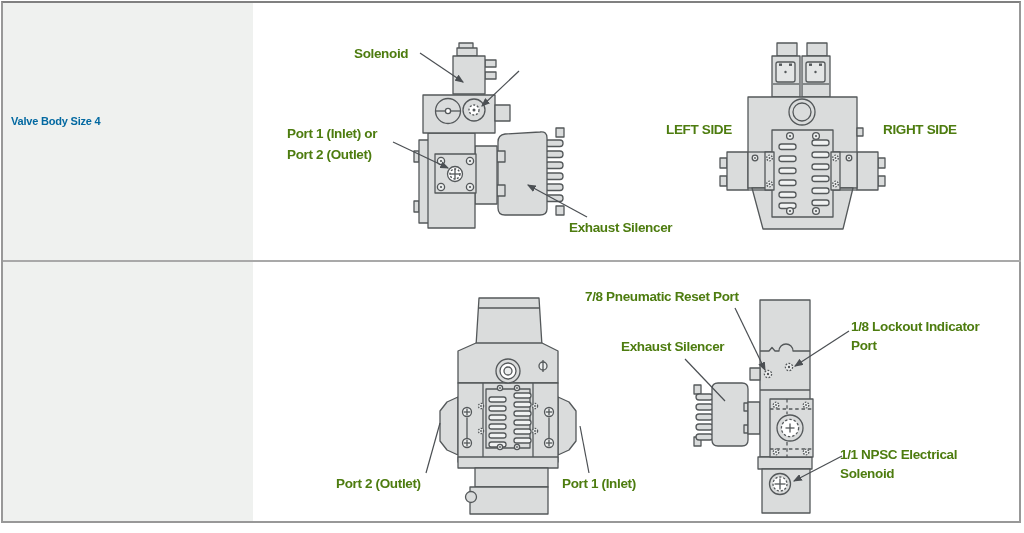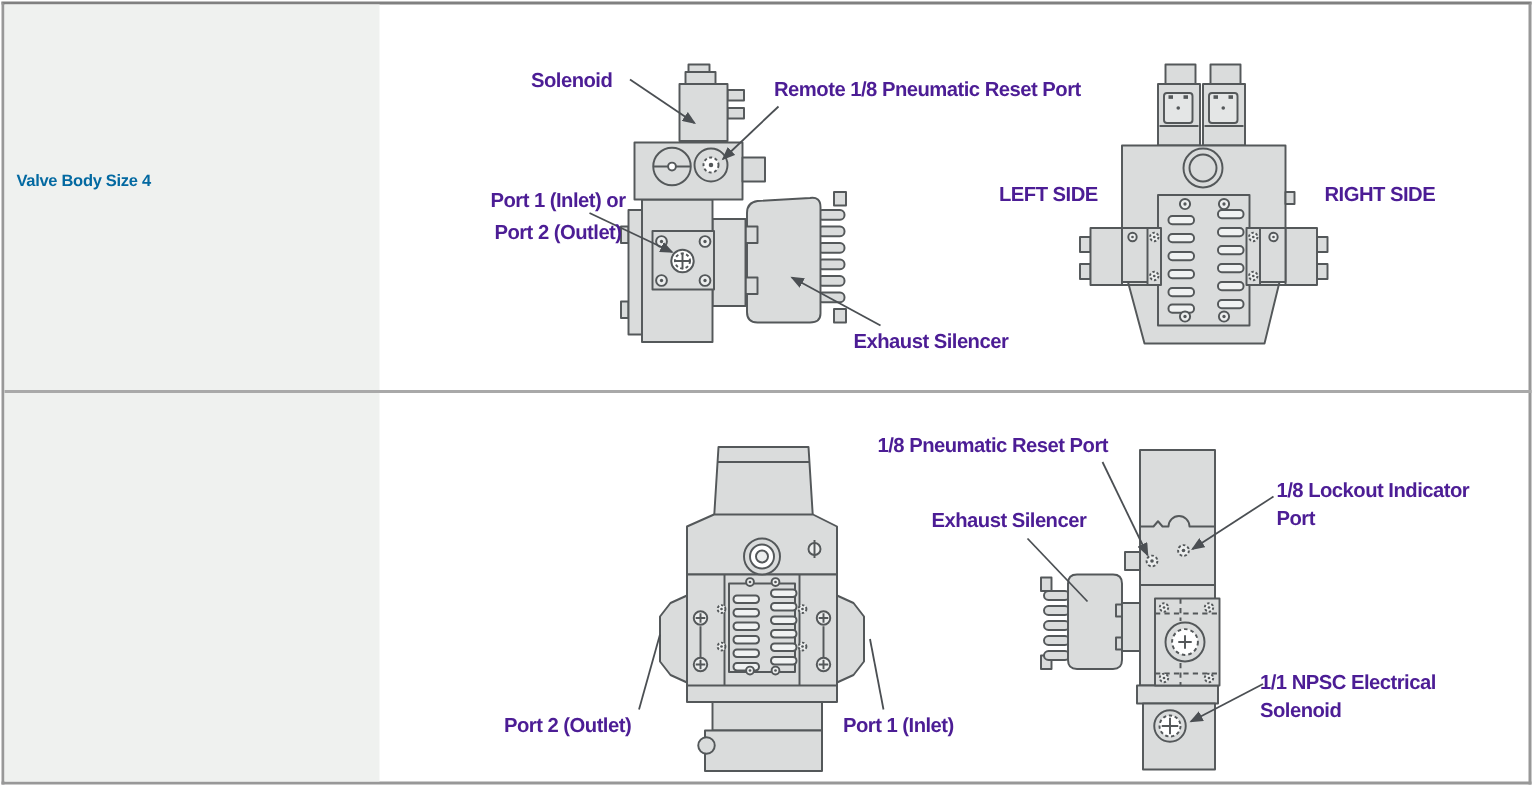--- a/index.html
+++ b/index.html
@@ -18,24 +18,24 @@
   }
   .divider {
     position:absolute; left:3px; top:260px; width:1018px; height:2px;
     background:#a9a9a9;
   }
   .row-header {
     position:absolute; font-size:11px; font-weight:bold; color:#0369a1;
     letter-spacing:-0.2px; white-space:nowrap;
   }
   .callout {
-    position:absolute; font-size:13.5px; font-weight:bold; color:#4c1d95;
+    position:absolute; font-size:13.5px; font-weight:bold; color:#4d7c0f;
     letter-spacing:-0.35px; white-space:nowrap; line-height:15px;
   }
-  .callout.center { text-align:center; line-height:21px;margin-left:34px; }
+  .callout.center { text-align:left; line-height:21px; }
   .callout.two { line-height:19px; }
   svg.part { position:absolute; }
   svg.leaders { position:absolute; left:0; top:0; pointer-events:none; }
 </style>
 </head>
 <body>
 
 <div class="stage">
 
   <div class="frame"></div>
@@ -341,34 +341,33 @@
       <line x1="685" y1="359" x2="725" y2="401"></line>
       <line x1="849" y1="331" x2="795" y2="366" marker-end="url(#arw)"></line>
       <line x1="426" y1="473" x2="440" y2="423"></line>
       <line x1="589" y1="473" x2="580" y2="426"></line>
       <line x1="842" y1="456" x2="794" y2="481" marker-end="url(#arw)"></line>
     </g>
   </svg>
 
   <div class="callout" style="left:354px; top:46px">Solenoid</div>
 
-  <div class="callout" style="left:516px; top:52px">Remote 1/8 Pneumatic Reset Port</div>
 
   <div class="callout center" style="left:287px; top:123px; width:102px">
     <span>Port 1 (Inlet) or</span><br>
     <span>Port 2 (Outlet)</span>
   </div>
 
   <div class="callout" style="left:569px; top:220px">Exhaust Silencer</div>
 
   <div class="callout" style="left:666px; top:122px">LEFT SIDE</div>
 
   <div class="callout" style="left:883px; top:122px">RIGHT SIDE</div>
 
-  <div class="callout" style="left:585px; top:289px">1/8 Pneumatic Reset Port</div>
+  <div class="callout" style="left:585px; top:289px">7/8 Pneumatic Reset Port</div>
 
   <div class="callout" style="left:621px; top:339px">Exhaust Silencer</div>
 
   <div class="callout two" style="left:851px; top:317px">
     <span>1/8 Lockout Indicator</span><br>
     <span>Port</span>
   </div>
 
   <div class="callout" style="left:336px; top:476px">Port 2 (Outlet)</div>
 

